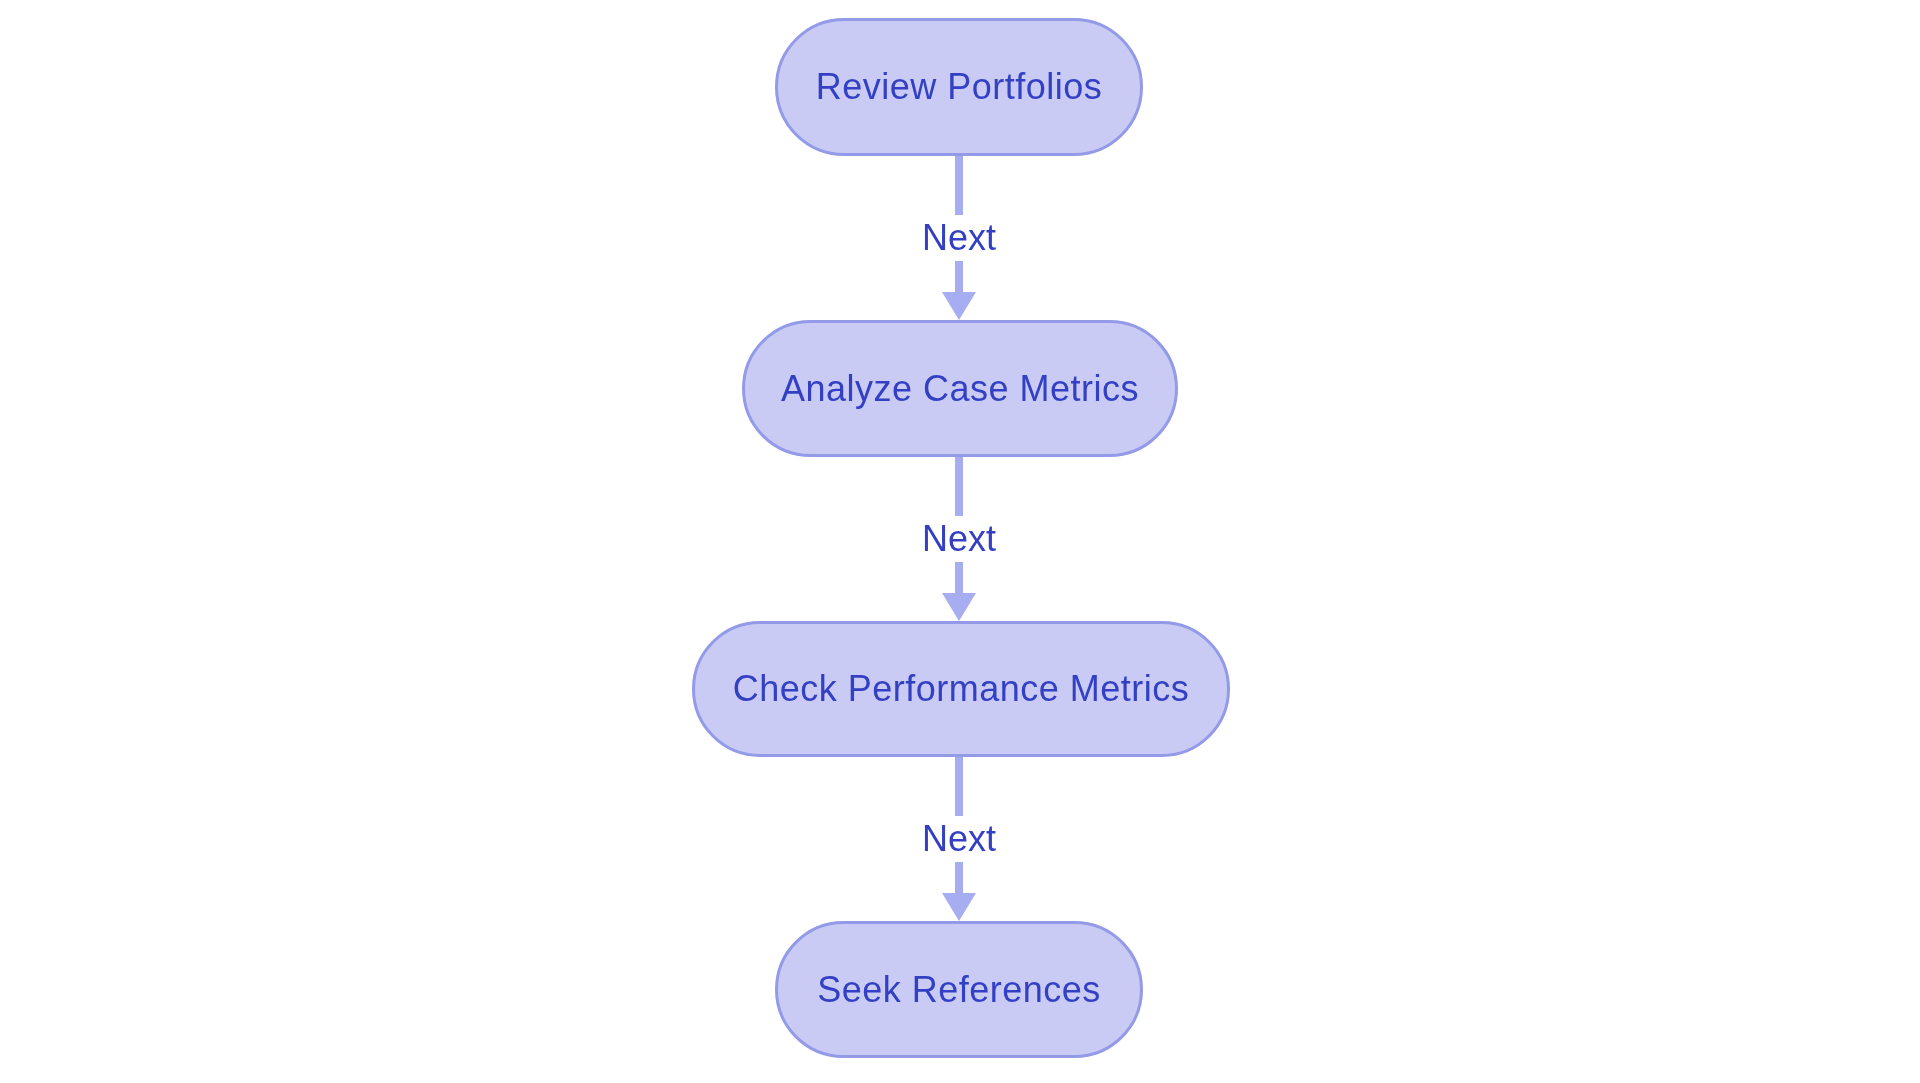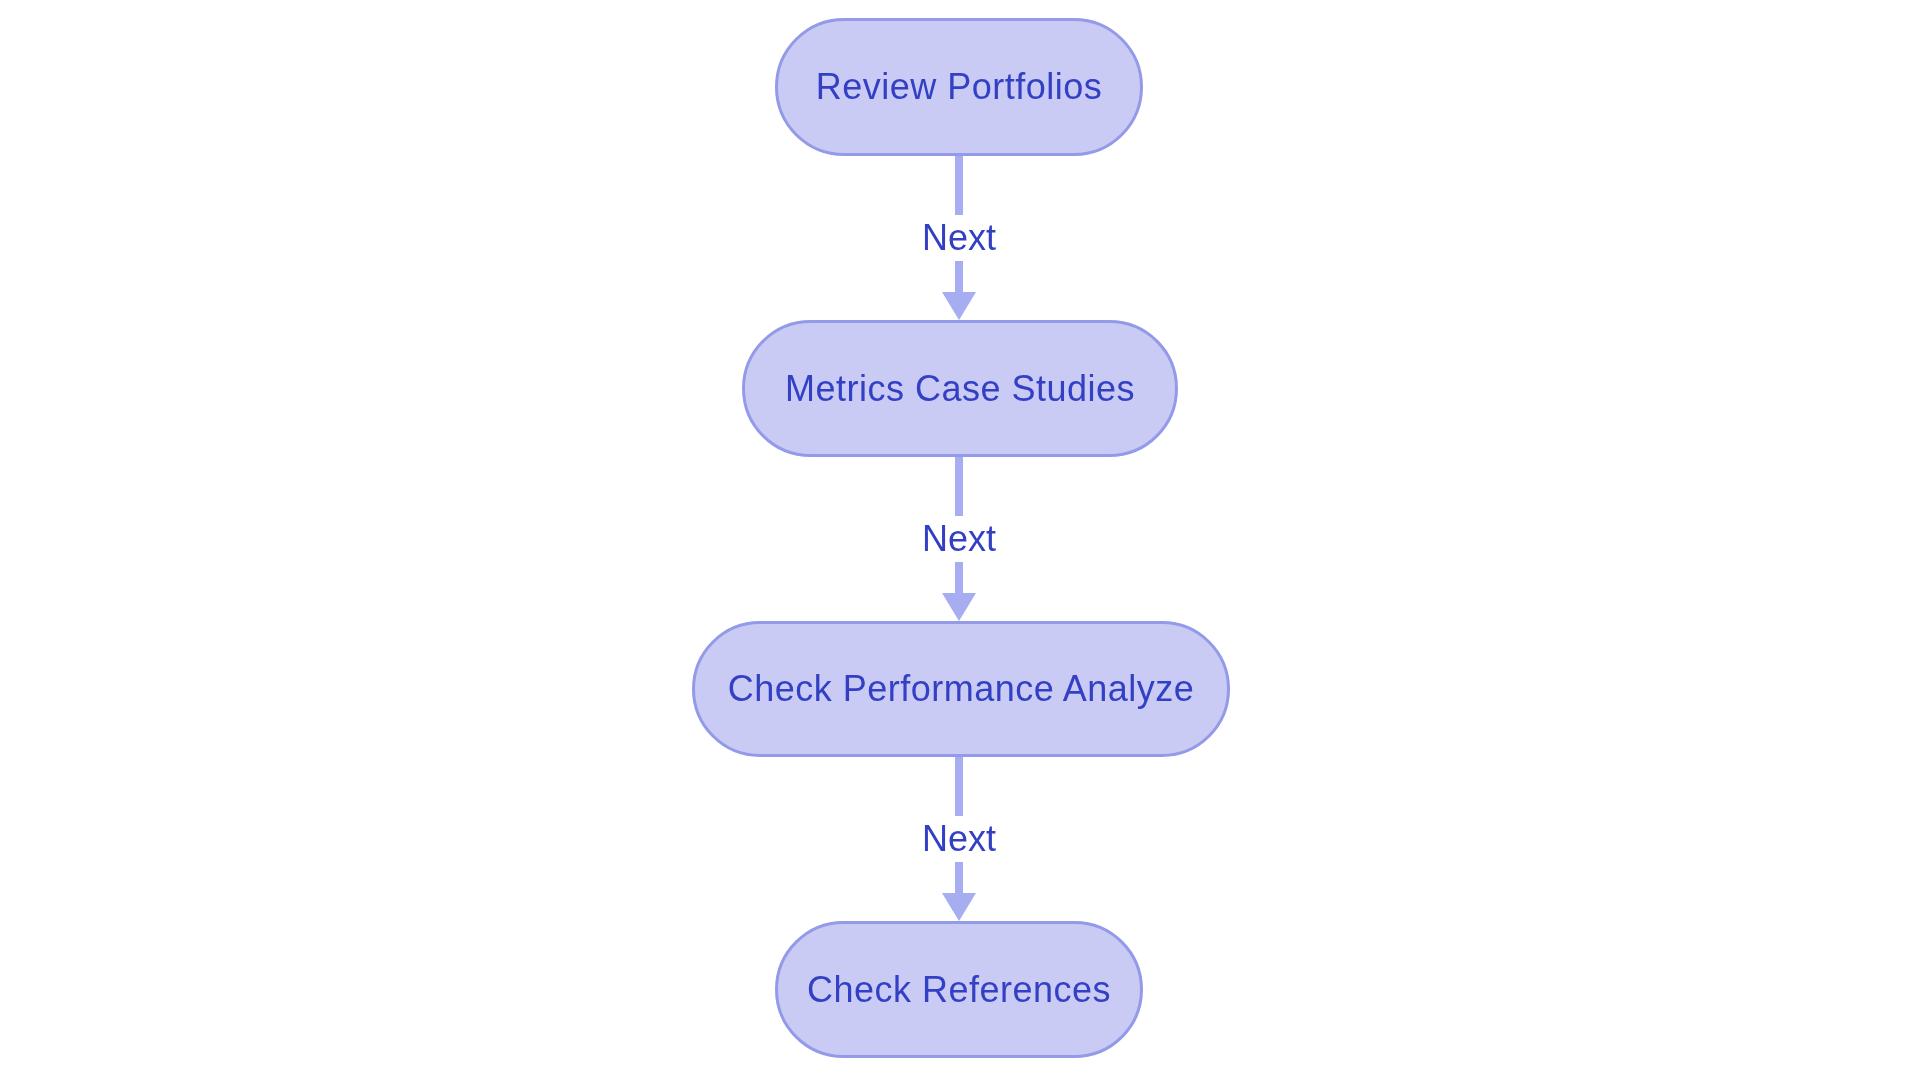--- a/index.html
+++ b/index.html
@@ -93,36 +93,36 @@
     <span>Review Portfolios</span>
   </div>
 
   <div class="connector connector-1">
     <div class="line"></div>
     <div class="arrowhead"></div>
     <div class="edge-label">Next</div>
   </div>
 
   <div class="node node-2">
-    <span>Metrics Case Studies</span>
+    <span>Analyze Case Metrics</span>
   </div>
 
   <div class="connector connector-2">
     <div class="line"></div>
     <div class="arrowhead"></div>
     <div class="edge-label">Next</div>
   </div>
 
   <div class="node node-3">
-    <span>Check Performance Analyze</span>
+    <span>Check Performance Metrics</span>
   </div>
 
   <div class="connector connector-3">
     <div class="line"></div>
     <div class="arrowhead"></div>
     <div class="edge-label">Next</div>
   </div>
 
   <div class="node node-4">
-    <span>Check References</span>
+    <span>Seek References</span>
   </div>
 
 </div>
 
 </body></html>

